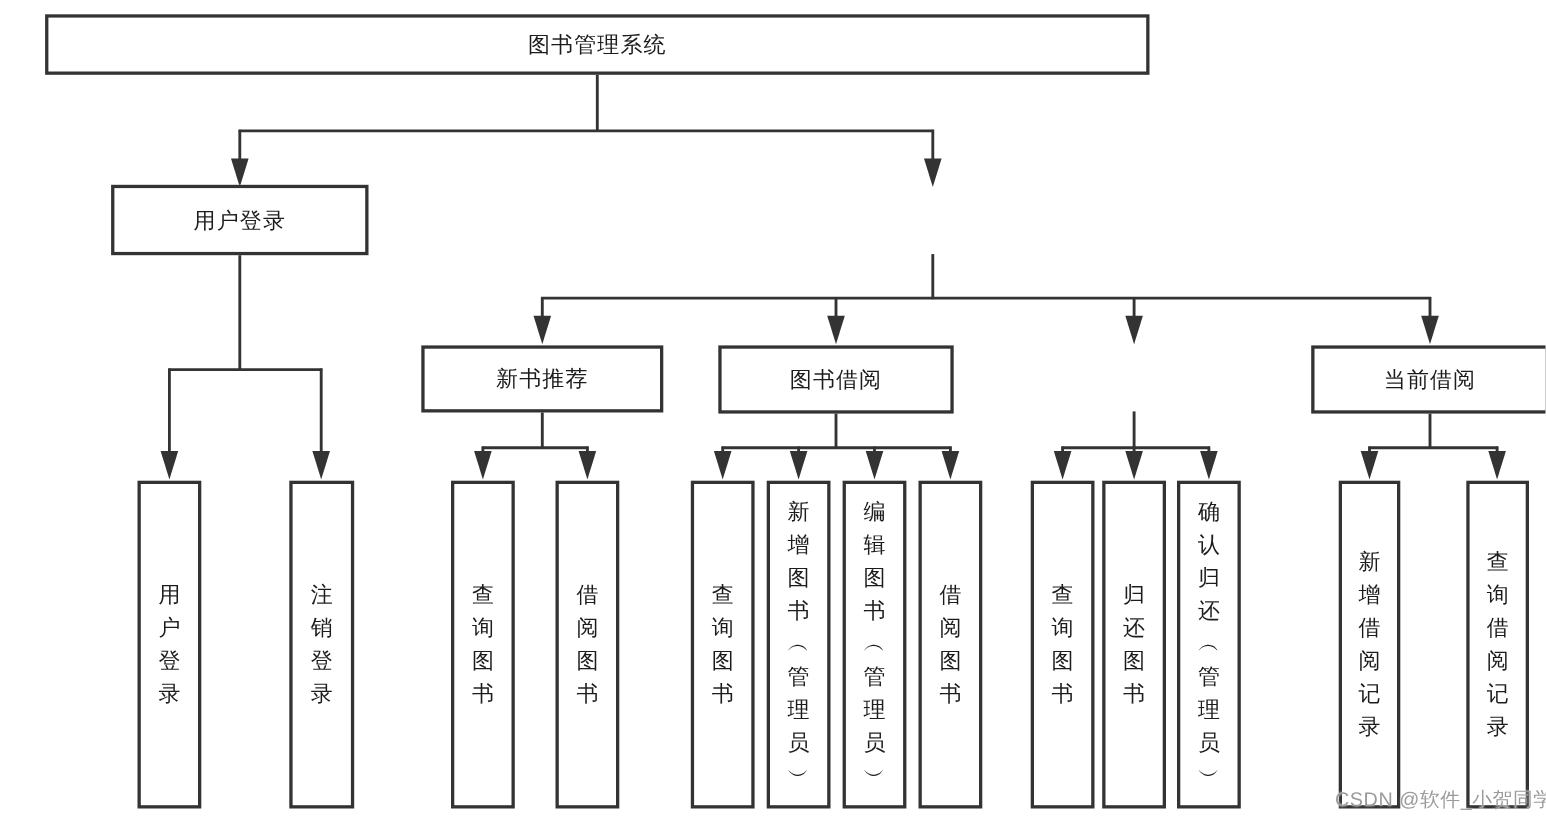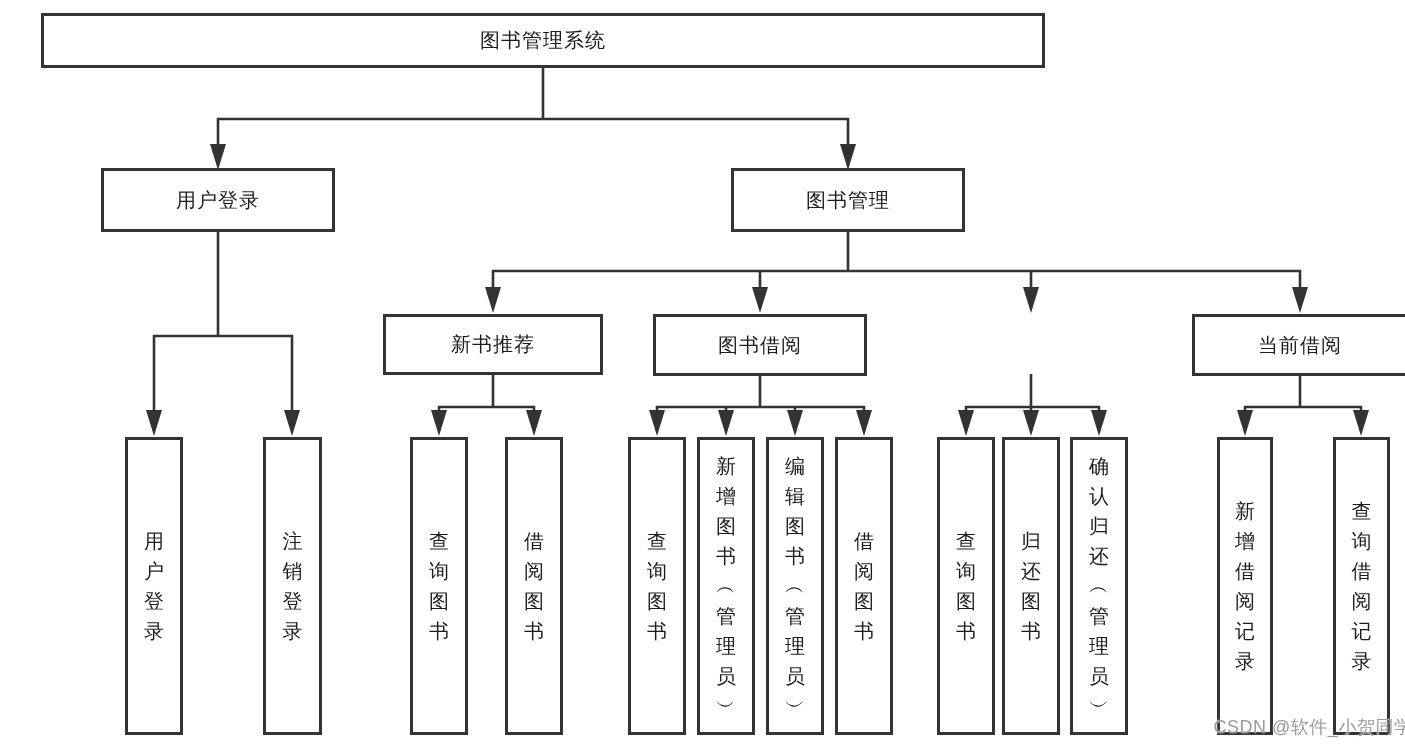--- a/index.html
+++ b/index.html
@@ -85,23 +85,20 @@
     <polygon points="1333,410 1349,410 1341,436"></polygon>
   </svg>
 
   <div class="box h" style="left:21px; top:13px; width:1004px; height:55px">
     <span>图书管理系统</span>
   </div>
 
   <div class="box h" style="left:81px; top:168px; width:234px; height:64px">
     <span>用户登录</span>
   </div>
-  <div class="box h" style="left:711px; top:168px; width:234px; height:64px">
-    <span>图书管理</span>
-  </div>
 
   <div class="box v" style="left:105px; top:437px; width:58px; height:298px">
     <span class="vtext">用
 户
 登
 录</span>
   </div>
   <div class="box v" style="left:243px; top:437px; width:59px; height:298px">
     <span class="vtext">注
 销

